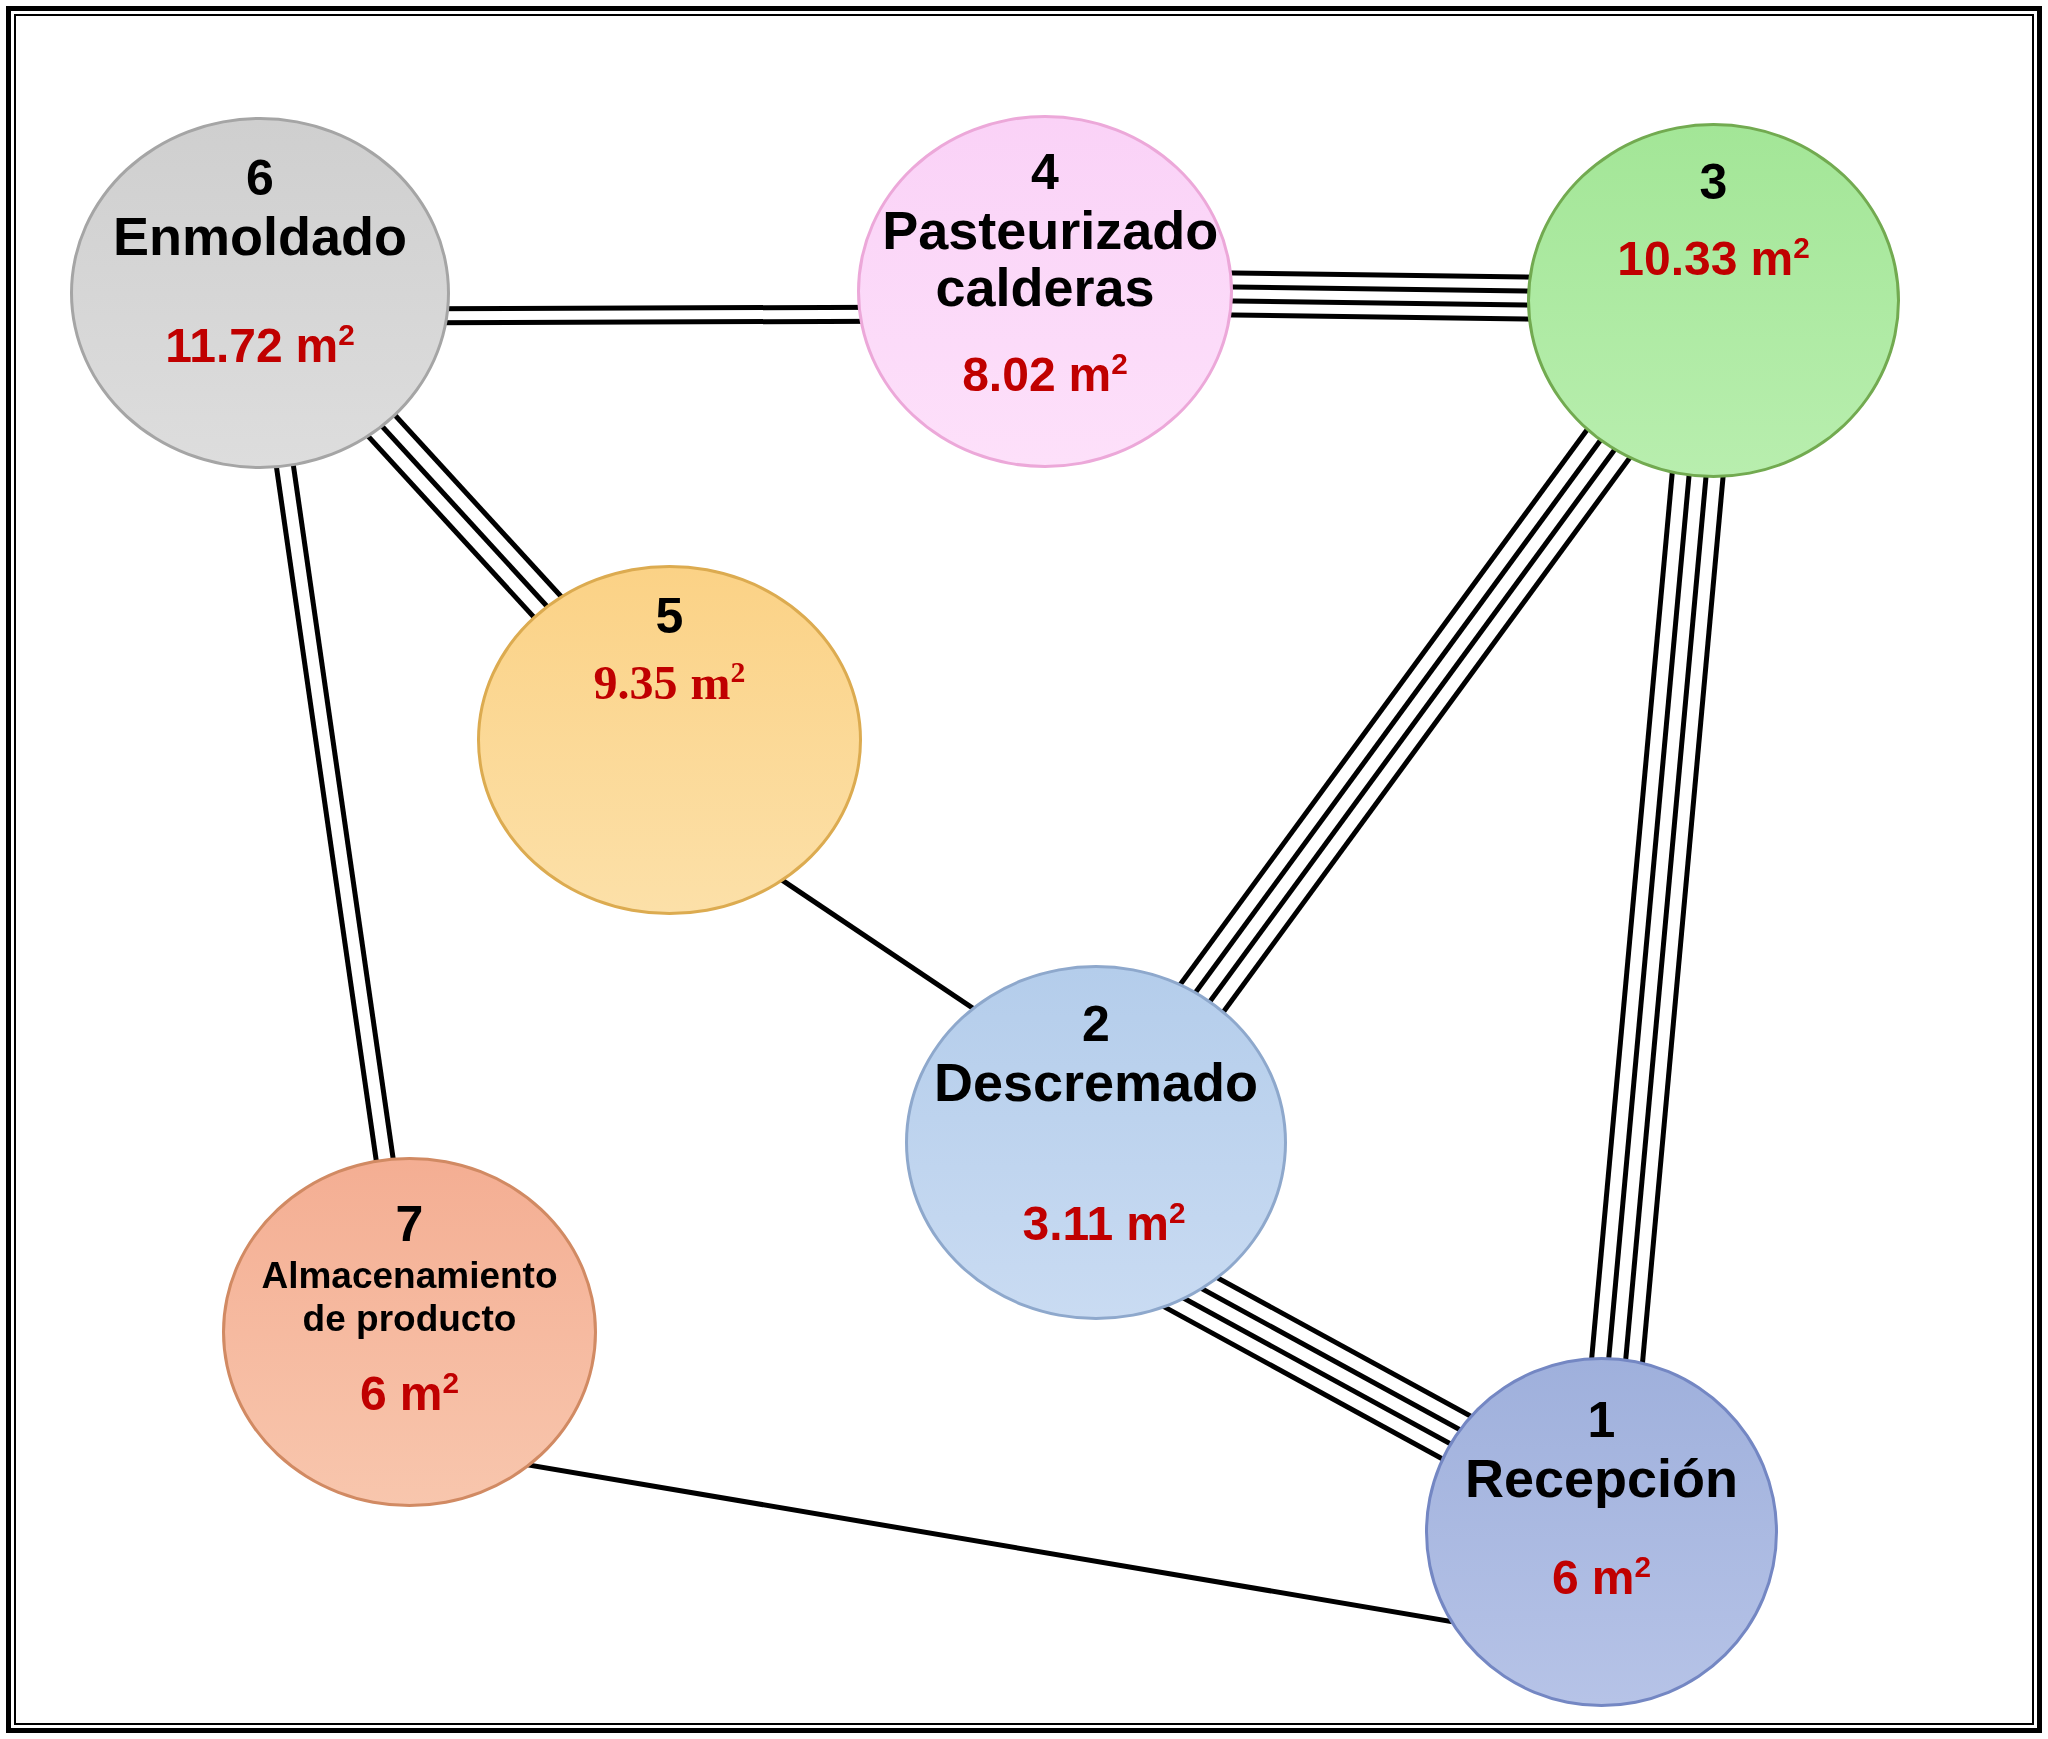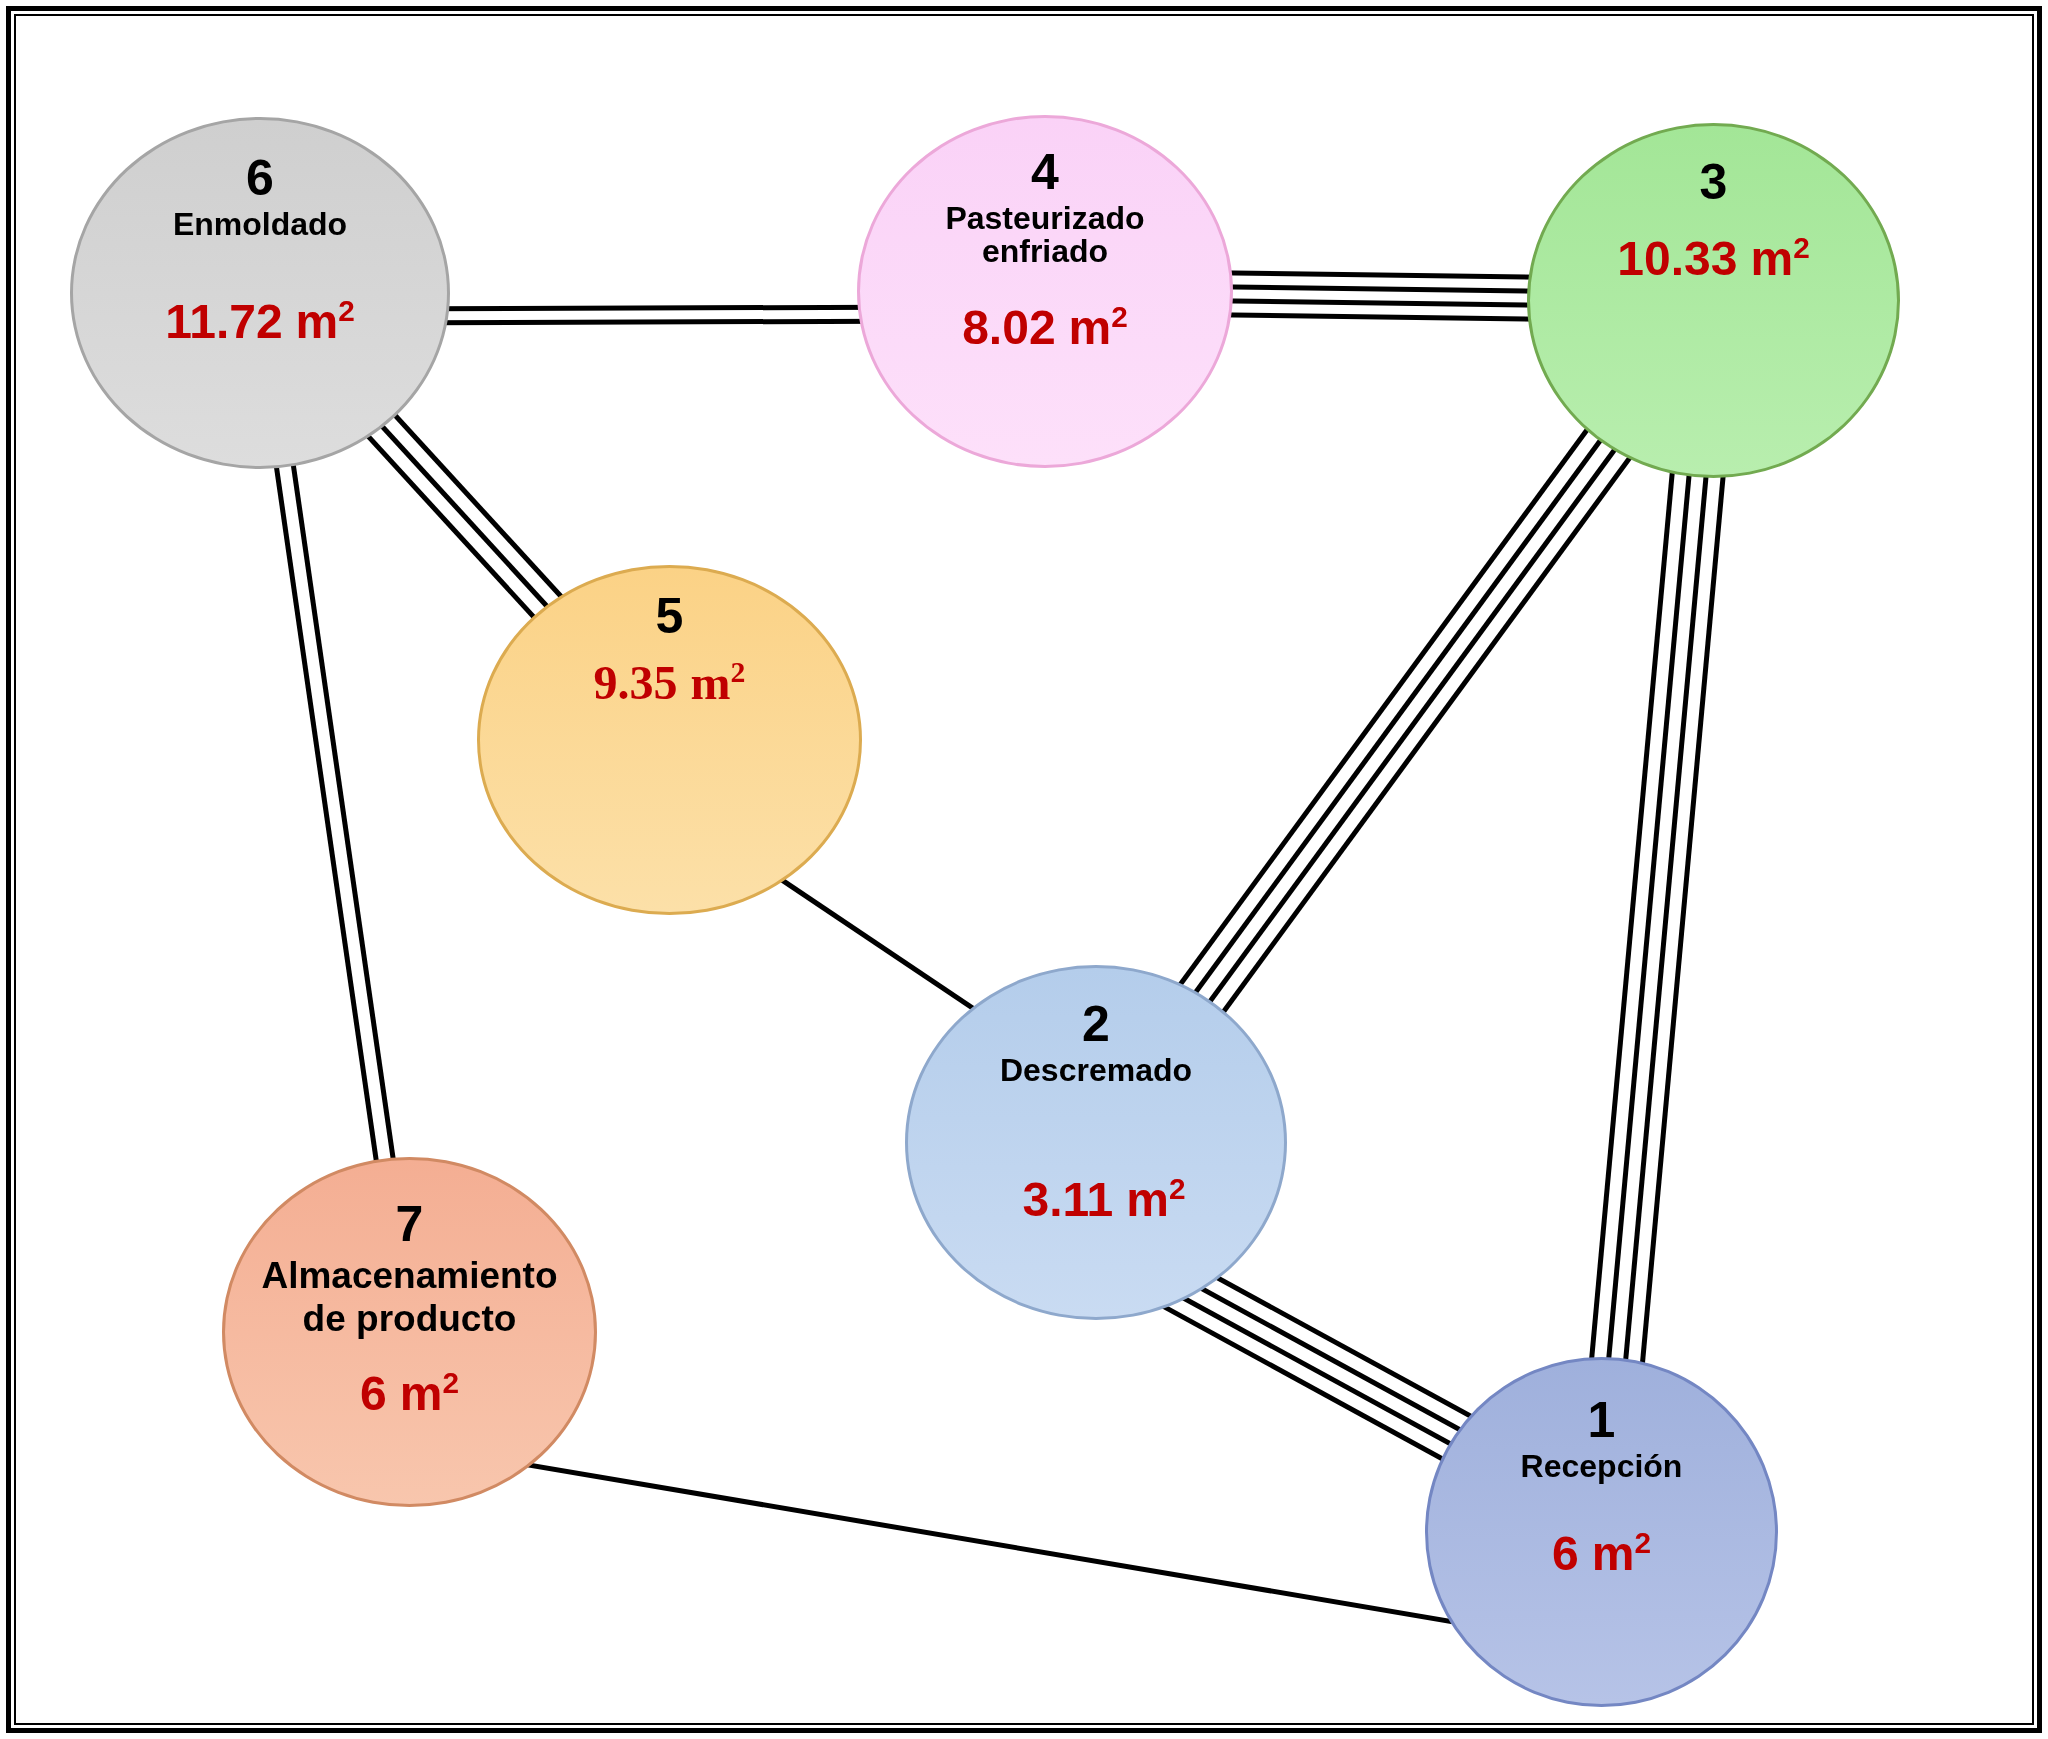--- a/index.html
+++ b/index.html
@@ -24,21 +24,21 @@
     position:absolute;
     border-radius:50%;
     box-sizing:border-box;
     border:3px solid #888;
     display:flex; flex-direction:column; align-items:center;
     text-align:center;
     font-weight:bold;
     color:#000;
   }
   .num{ font-size:50px; line-height:1.15; }
-  .label{ font-size:32px; line-height:1.06; width:88%; }
+  .label{ font-size:54px; line-height:1.06; width:88%; }
   .area{ font-size:48px; color:#c00000; line-height:1.1; white-space:nowrap; }
   .area .u{ margin-left:13px; }
   .area sup{ font-size:0.62em; }
   
   .n-enmoldado{ padding-top:30px; }          .n-enmoldado .area{ margin-top:54px; }
   .n-pasteurizado-enfriado{ padding-top:26px;} .n-pasteurizado-enfriado .area{ margin-top:32px; }
   .n-pasteurizado-calderas{ padding-top:28px;} .n-pasteurizado-calderas .area{ margin-top:20px; }
   .n-cuajado{ padding-top:20px; }            .n-cuajado .area{ margin-top:10px;font-family:Liberation Serif, serif; }
   .n-cuajado .label{ width:82%; }
   .n-descremado{ padding-top:28px; }         .n-descremado .area{ margin-top:86px;margin-left:16px; }
@@ -97,21 +97,21 @@
     </svg>
 
   <div class="node n-enmoldado" style="left: 70px; top: 117px; width: 380px; height: 352px; background: linear-gradient(rgb(207, 207, 207) 0%, rgb(221, 221, 221) 100%); border-color: rgb(165, 165, 165);">
     <div class="num">6</div>
     <div class="label">Enmoldado</div>
     <div class="area"><span>11.72</span><span class="u">m</span><sup>2</sup></div>
   </div>
 
   <div class="node n-pasteurizado-enfriado" style="left: 857px; top: 115px; width: 376px; height: 353px; background: linear-gradient(rgb(250, 210, 247) 0%, rgb(253, 224, 250) 100%); border-color: rgb(236, 168, 217);">
     <div class="num">4</div>
-    <div class="label">Pasteurizado enfriado</div>
+    <div class="label">Pasteurizado calderas</div>
     <div class="area"><span>8.02</span><span class="u">m</span><sup>2</sup></div>
   </div>
 
   <div class="node n-pasteurizado-calderas" style="left: 1527px; top: 123px; width: 373px; height: 355px; background: linear-gradient(rgb(163, 230, 151) 0%, rgb(184, 238, 174) 100%); border-color: rgb(114, 170, 80);">
     <div class="num">3</div>
     <div class="area"><span>10.33</span><span class="u">m</span><sup>2</sup></div>
   </div>
 
   <div class="node n-cuajado" style="left: 477px; top: 565px; width: 385px; height: 350px; background: linear-gradient(rgb(251, 210, 134) 0%, rgb(252, 224, 168) 100%); border-color: rgb(220, 171, 80);">
     <div class="num">5</div>

